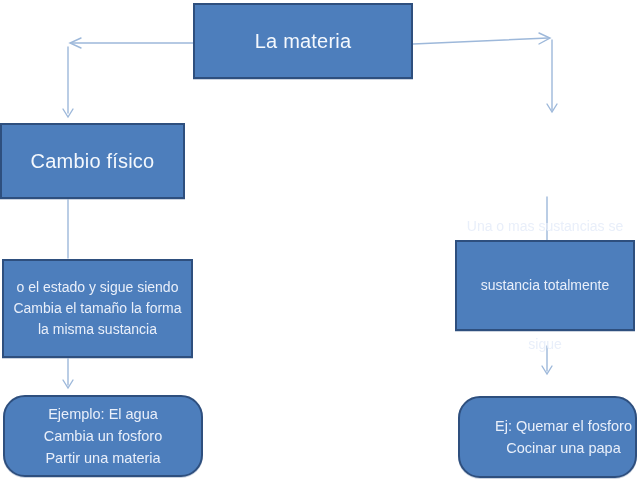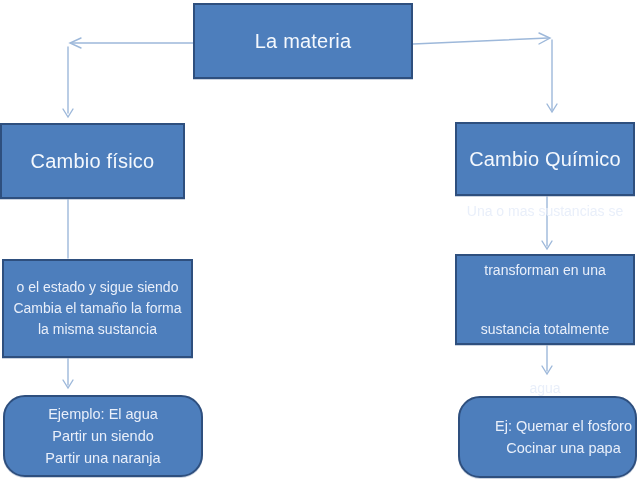--- a/index.html
+++ b/index.html
@@ -43,21 +43,21 @@
   .example-line{
     color:#e9effa;
     font-size:14.5px;
     line-height:22px;
   }
   
   #box-la-materia   {left:193px; top:3px;   width:220px; height:76px;}
   #box-cambio-fisico{left:0px;   top:123px; width:185px; height:76px;}
   #box-cambio-quimico{left:455px;top:122px; width:180px; height:74px;}
   #box-fisico-desc  {left:2px;   top:259px; width:191px; height:99px;}
-  #box-quimico-desc {left:455px; top:254px; width:180px; height:91px;gap:40px;}
+  #box-quimico-desc {left:455px; top:240px; width:180px; height:91px;gap:40px;}
   #box-fisico-ej    {left:3px;   top:395px; width:200px; height:82px;}
   #box-quimico-ej   {left:458px; top:396px; width:179px; height:82px;padding-left:32px;}
 </style>
 </head>
 <body>
 
 <div id="canvas">
 
   <svg class="connector-layer" viewBox="0 0 640 480" xmlns="http://www.w3.org/2000/svg">
     <g stroke="#9db8da" stroke-width="1.4" fill="none" stroke-linecap="round">
@@ -96,33 +96,29 @@
   </div>
 
   <div class="node" id="box-fisico-desc">
     <div class="body-line">o el estado y sigue siendo</div>
     <div class="body-line">Cambia el tamaño la forma</div>
     <div class="body-line">la misma sustancia</div>
   </div>
 
   <div class="node rounded" id="box-fisico-ej">
     <div class="example-line">Ejemplo: El agua</div>
-    <div class="example-line">Partir un siendo</div>
-    <div class="example-line">Partir una naranja</div>
+    <div class="example-line">Cambia un fosforo</div>
+    <div class="example-line">Partir una materia</div>
   </div>
 
-  <div class="node" id="box-cambio-quimico">
-    <div class="heading-text">Cambio Químico</div>
-  </div>
 
   <div class="node" id="box-quimico-desc">
     <div class="body-line tight">Una o mas sustancias se</div>
-    <div class="body-line tight">transforman en una</div>
     <div class="body-line tight">sustancia totalmente</div>
-    <div class="body-line tight">agua</div>
+    <div class="body-line tight">sigue</div>
   </div>
 
   <div class="node rounded" id="box-quimico-ej">
     <div class="example-line">Ej: Quemar el fosforo</div>
     <div class="example-line">Cocinar una papa</div>
   </div>
 
 </div>
 
 </body></html>

